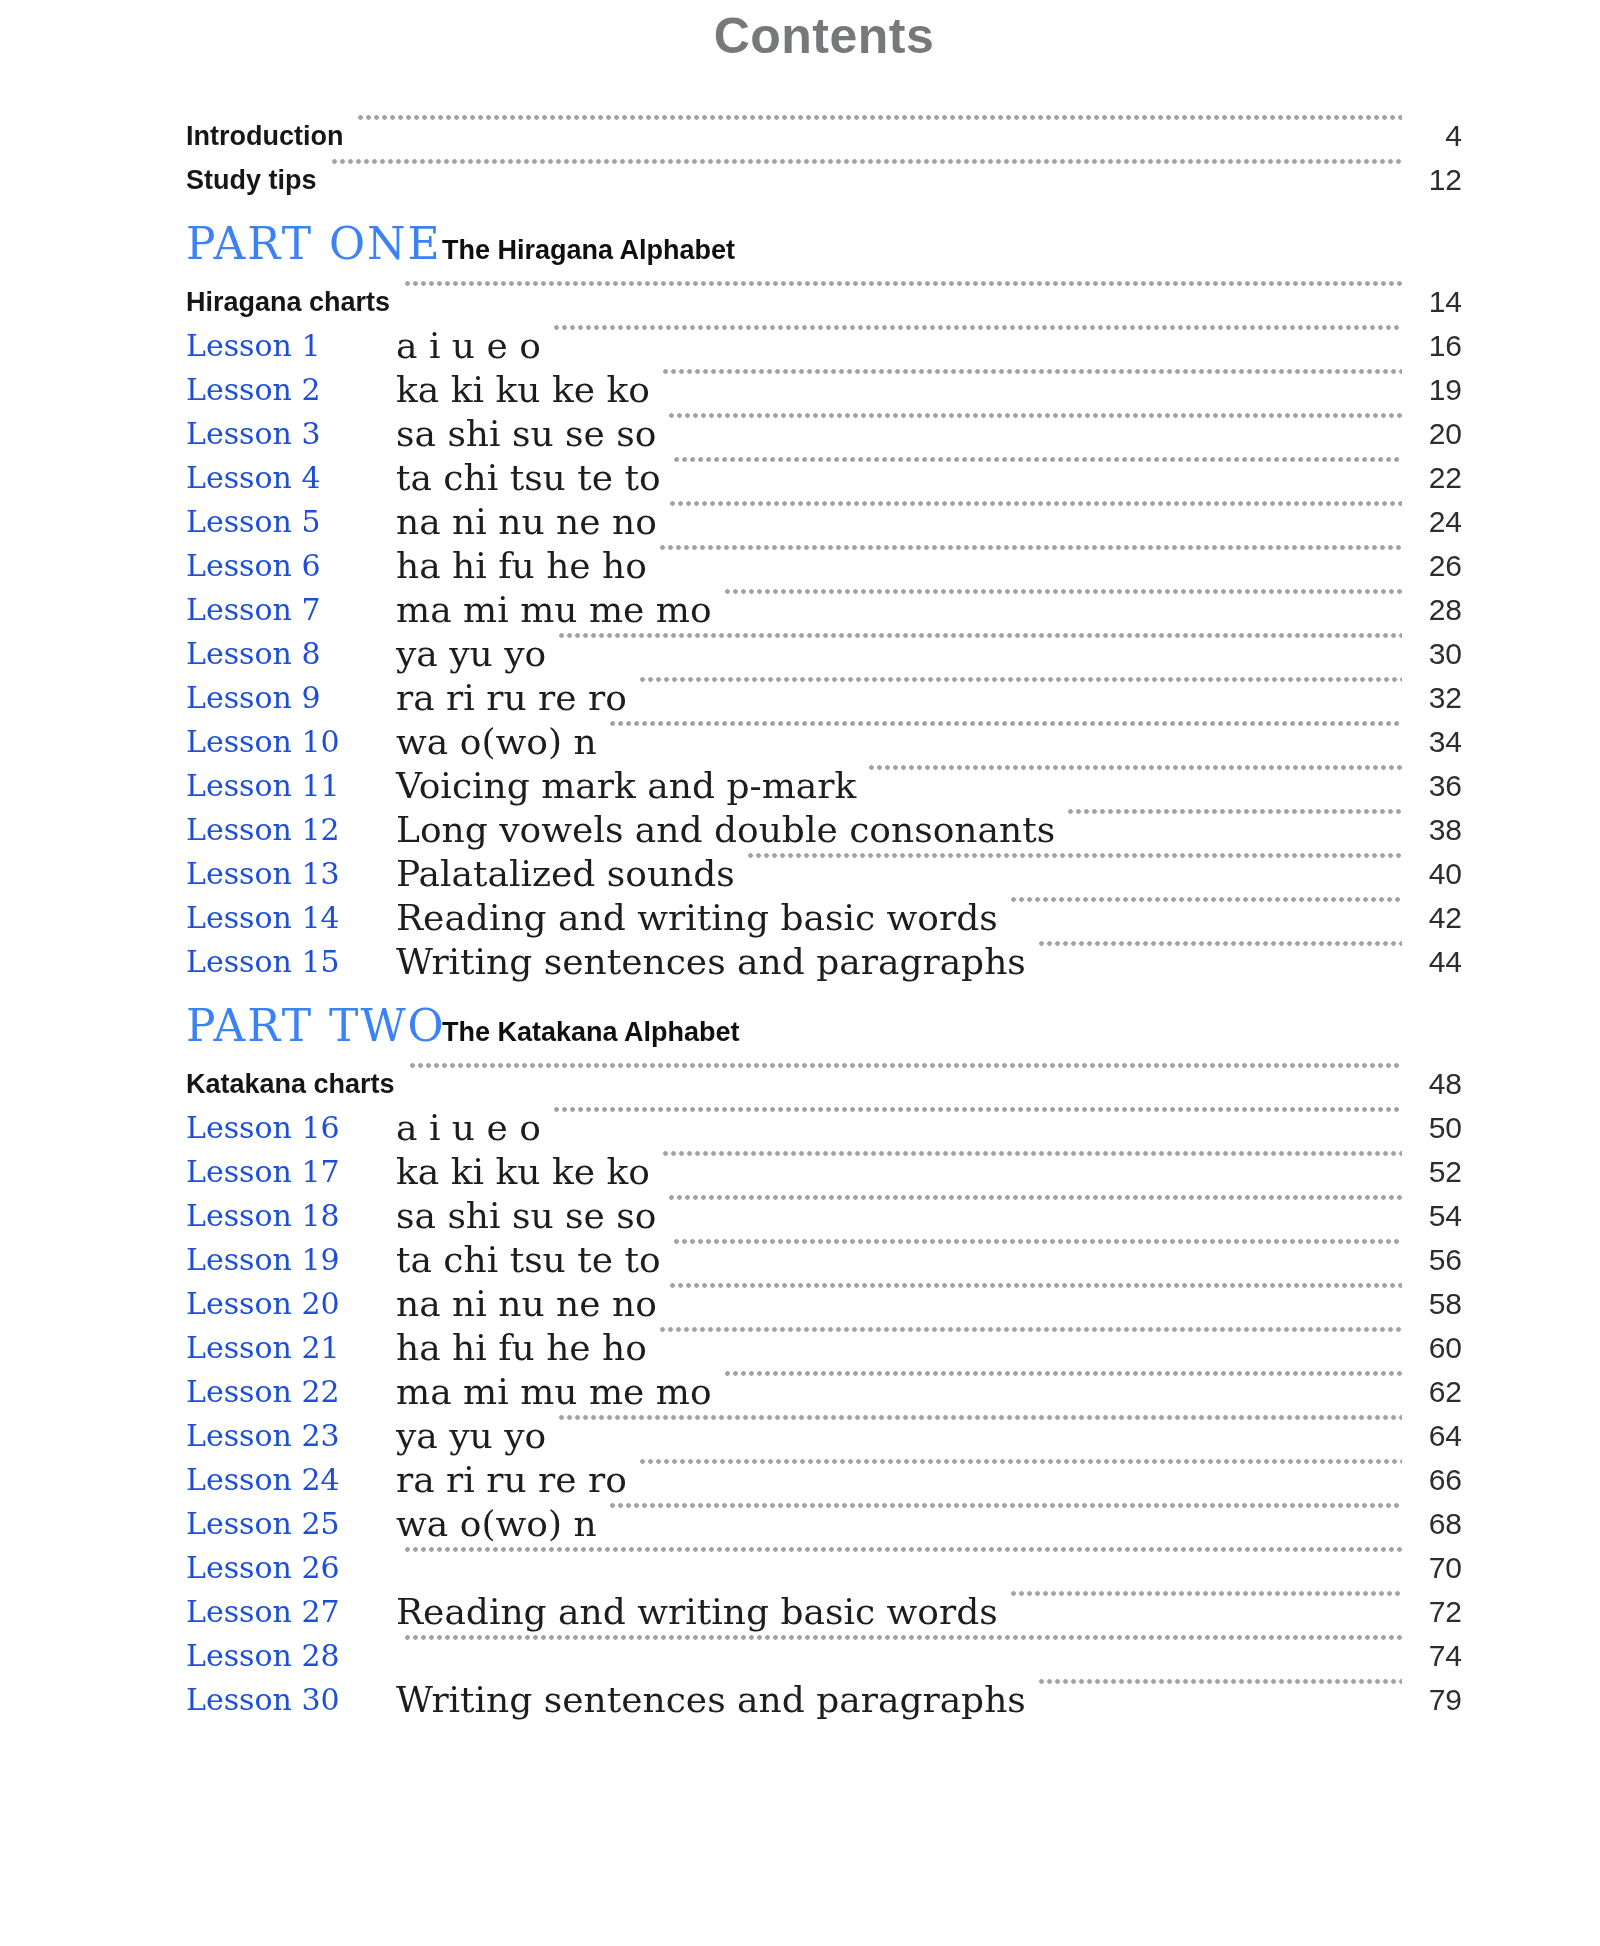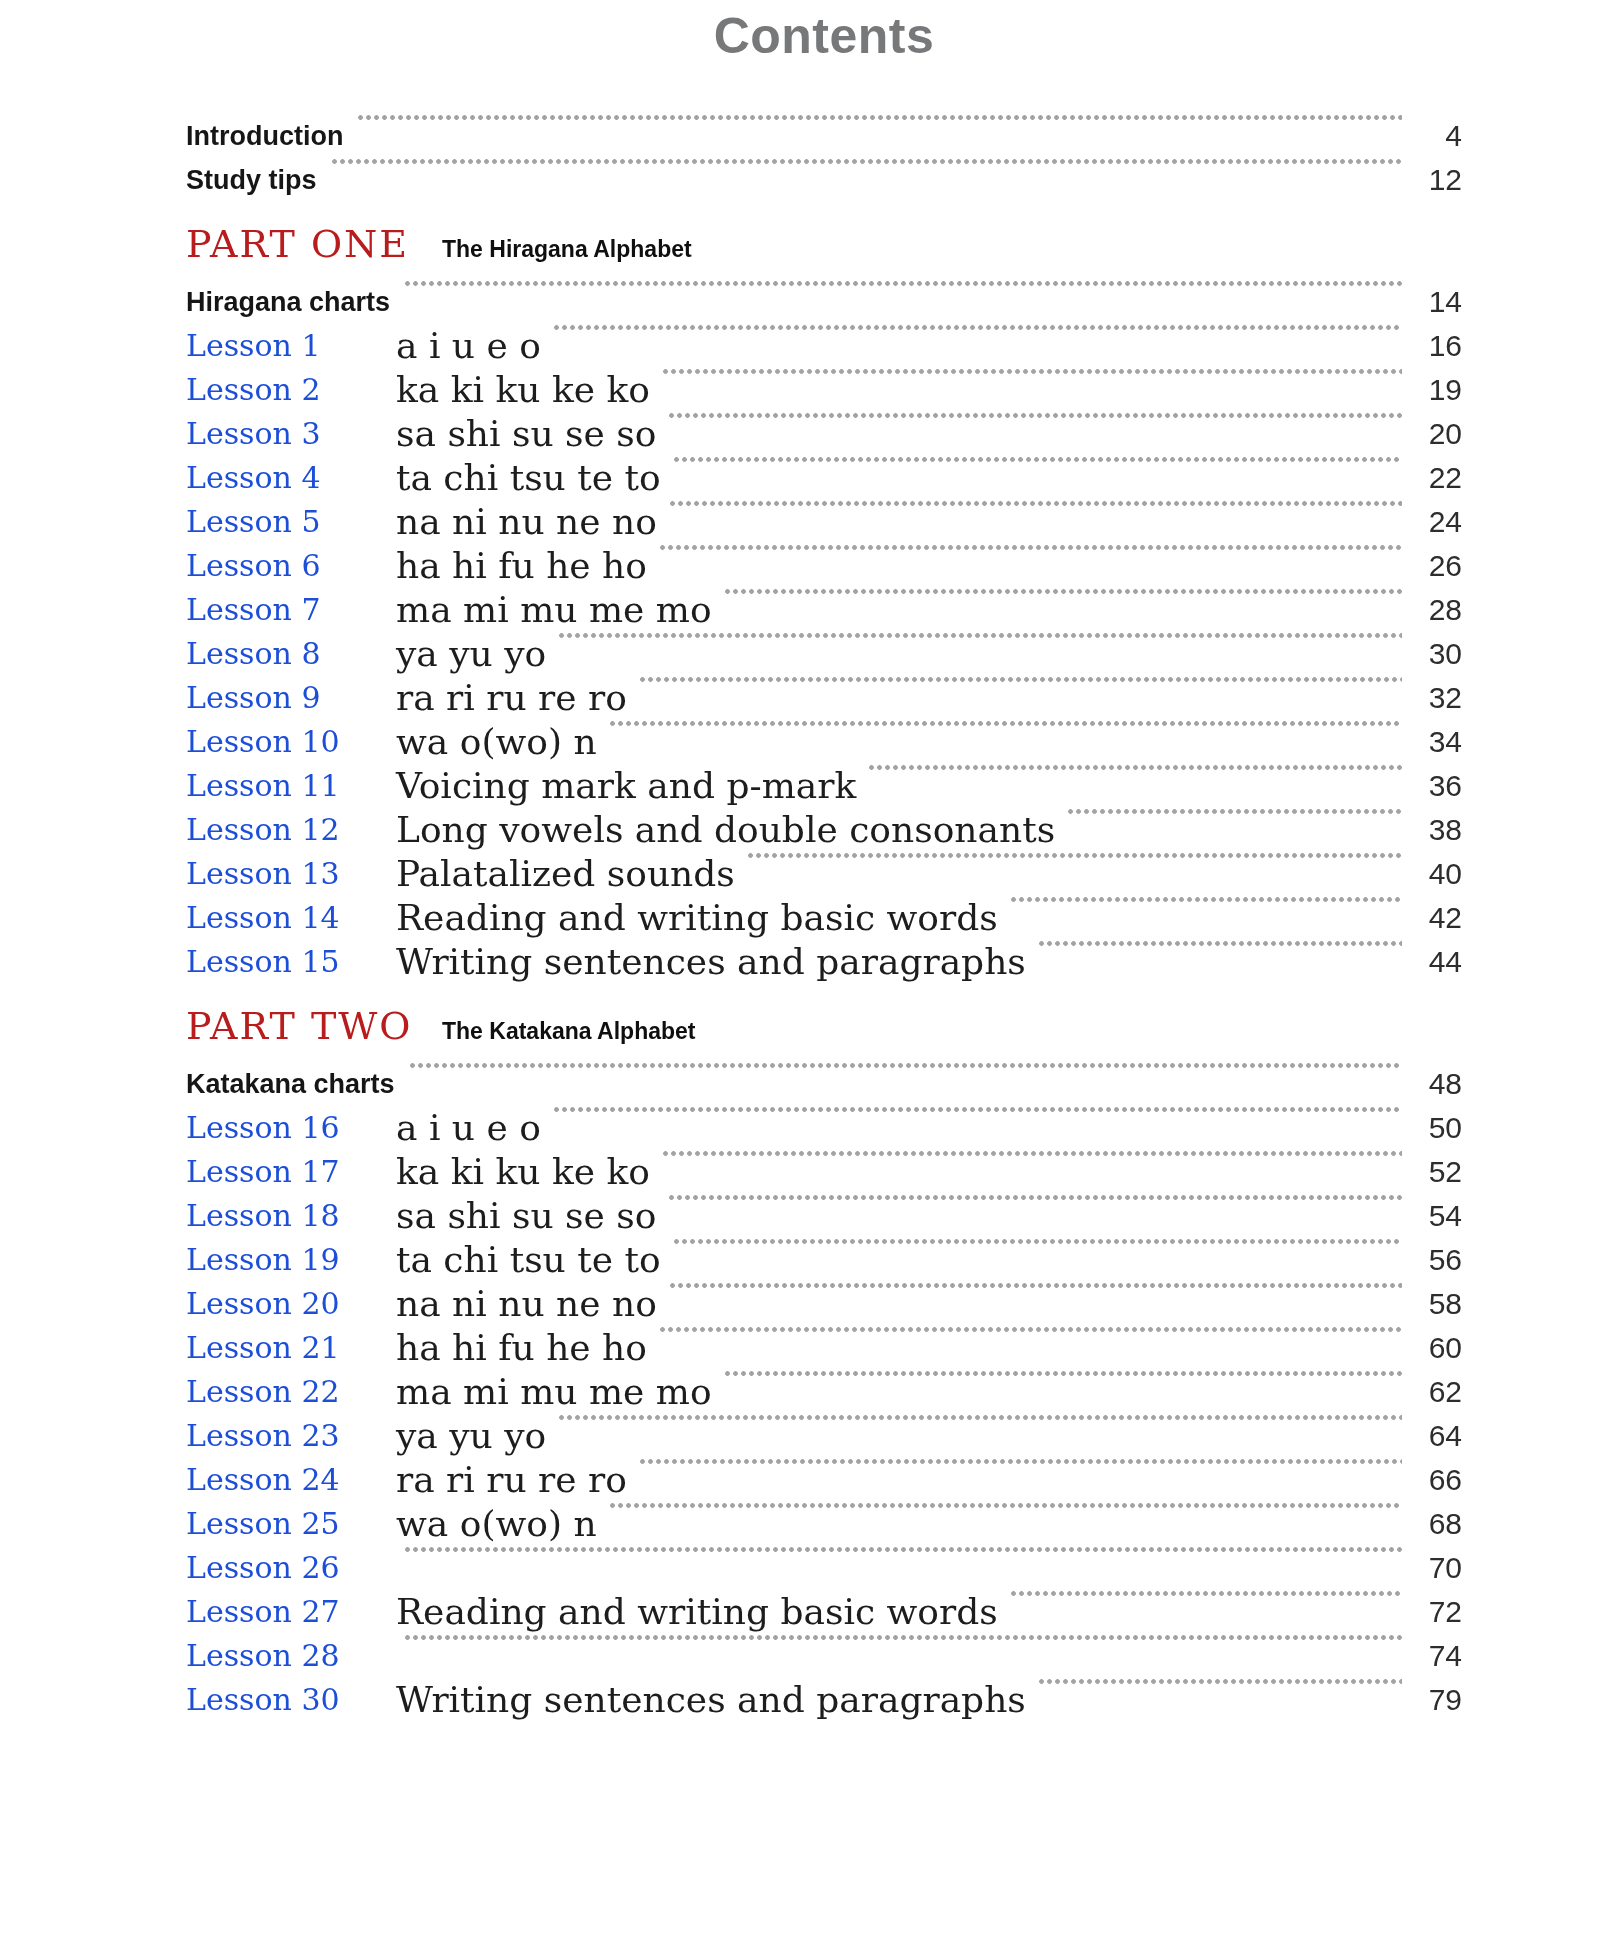--- a/index.html
+++ b/index.html
@@ -54,27 +54,27 @@
     height: 48px;
     line-height: 48px;
     margin-top: 18px;
     margin-bottom: 12px;
     white-space: nowrap;
   }
   .part-label {
     width: 256px;
     flex: 0 0 256px;
     font-family: "DejaVu Serif", "Liberation Serif", serif;
-    font-size: 38px;
-    color: #b91c1c;
+    font-size: 44px;
+    color: #3b82f6;
     letter-spacing: 2px;
   }
   .part-title {
     font-family: "Liberation Sans", sans-serif;
-    font-size: 23px;
+    font-size: 27px;
     font-weight: bold;
     color: #0f0f0f;
   }
   .lesson-label {
     width: 210px;
     flex: 0 0 210px;
     font-family: "DejaVu Serif", "Liberation Serif", serif;
     font-size: 30px;
     color: #1d4ed8;
   }

